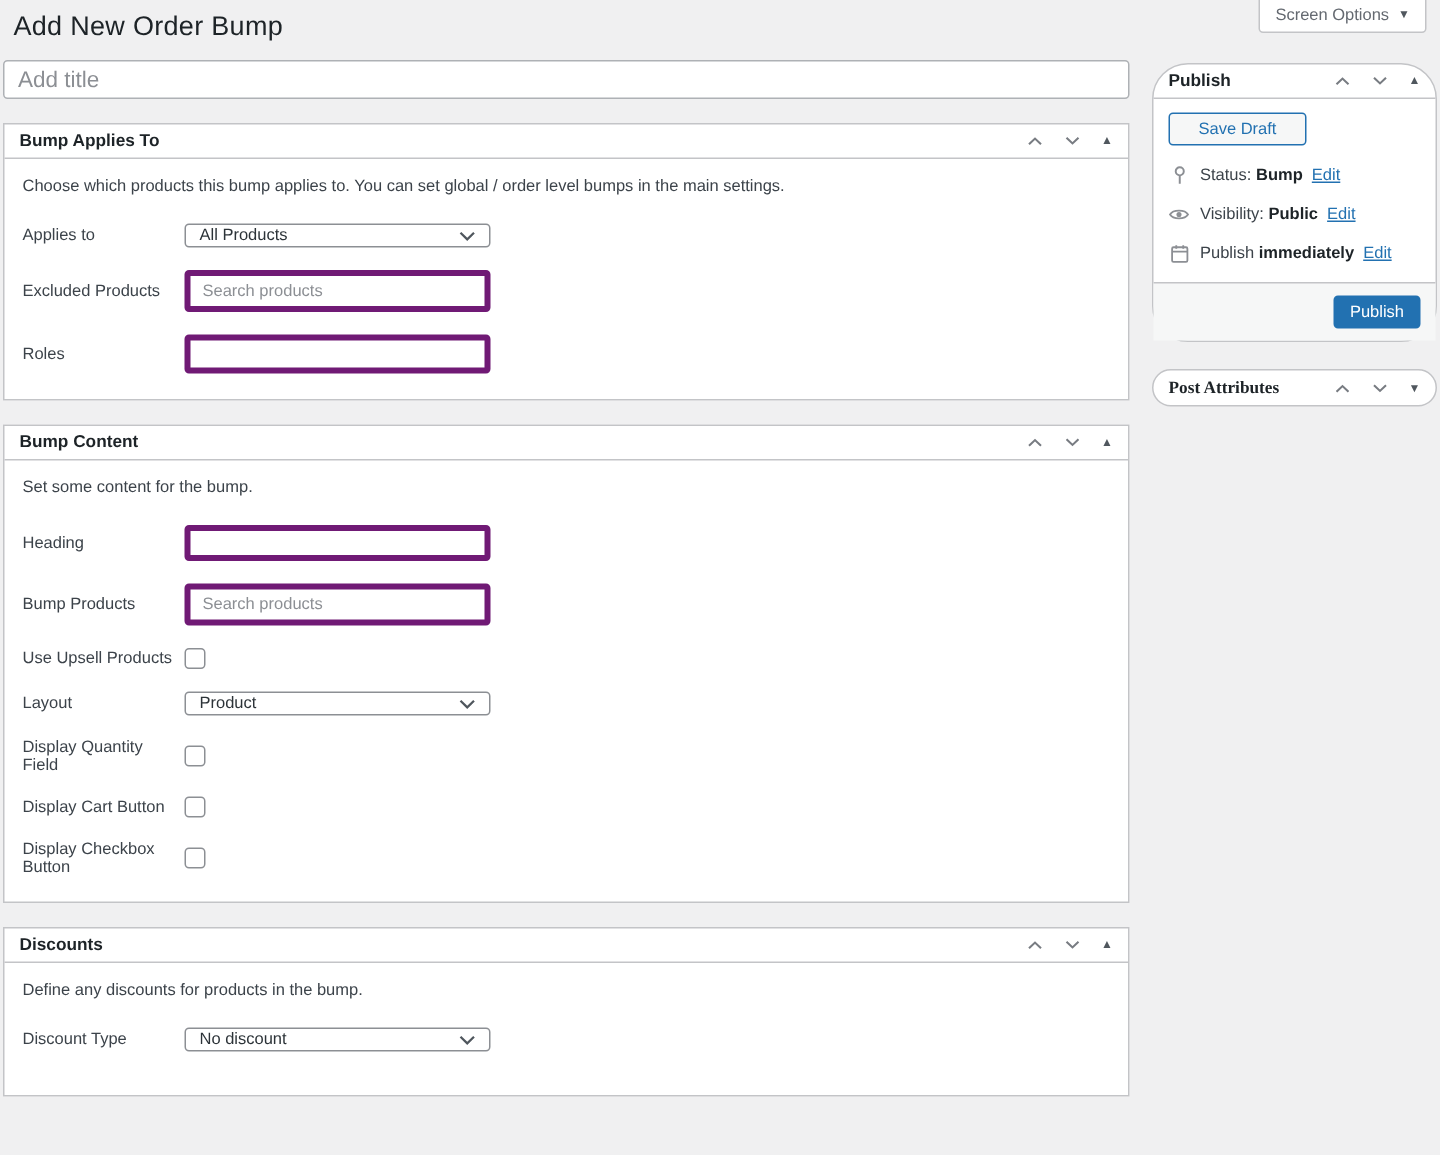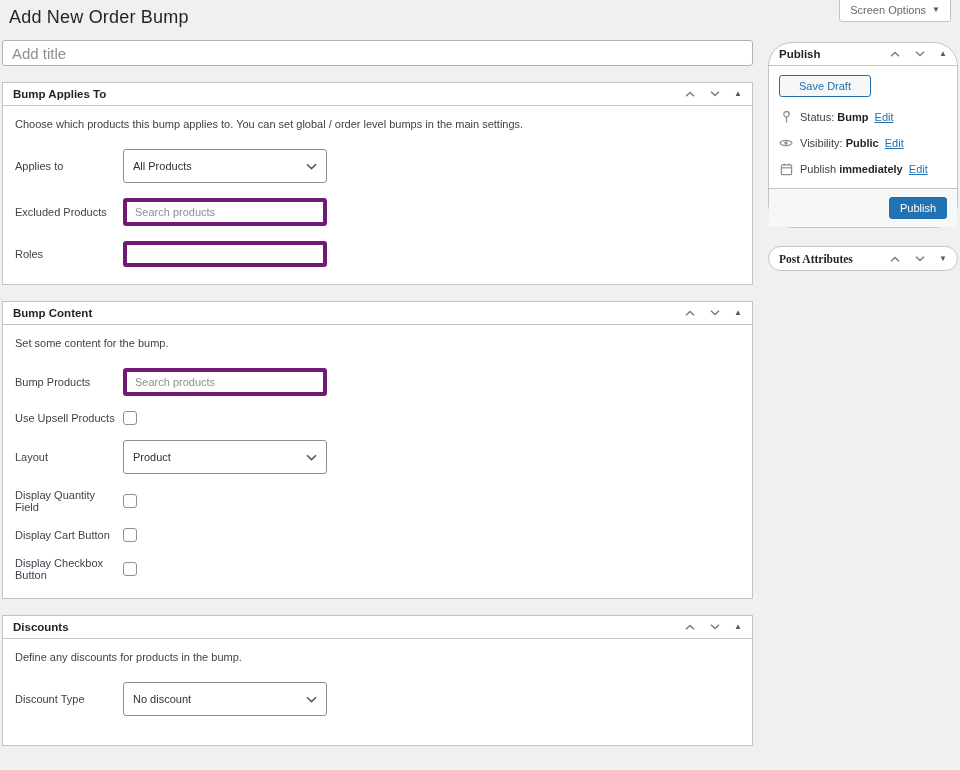--- a/index.html
+++ b/index.html
@@ -79,21 +79,21 @@
     border: 4px solid #701a75; border-radius: 3px;
     background: #fff; padding: 0 8px;
     font-family: inherit; font-size: 11px; color: #2c3338;
     outline: none;
   }
   .text-input.tall { height: 28px; }
   .text-input.short { height: 24px; }
   .text-input::placeholder { color: #8c8f94; opacity: 1; }
 
   .fake-select {
-    width: 204px; height: 34px;
+    width: 204px; height: 16px;
     border: 1px solid #8c8f94; border-radius: 3px;
     background: #fff;
     display: flex; align-items: center; justify-content: space-between;
     padding: 0 9px;
     color: #2c3338; cursor: pointer;
   }
 
   .checkbox {
     width: 14px; height: 14px;
     border: 1px solid #8c8f94; border-radius: 3px;
@@ -202,20 +202,24 @@
             <svg width="12" height="8" viewBox="0 0 12 8">
               <path d="M2 1.8 6 5.6 10 1.8" fill="none" stroke="#787c82" stroke-width="1.4"></path>
             </svg>
           </span>
         <span class="toggle-tri">▲</span>
       </div>
     </div>
     <div class="inside">
       <p class="section-desc">Set some content for the bump.</p>
 
+      <div class="field-row">
+        <span class="field-label">Heading</span>
+        <input class="text-input short" type="text" style="">
+      </div>
 
       <div class="field-row">
         <span class="field-label">Bump Products</span>
         <input class="text-input tall" type="text" placeholder="Search products" style="">
       </div>
 
       <div class="field-row">
         <span class="field-label">Use Upsell Products</span>
         <span class="checkbox"></span>
       </div>

